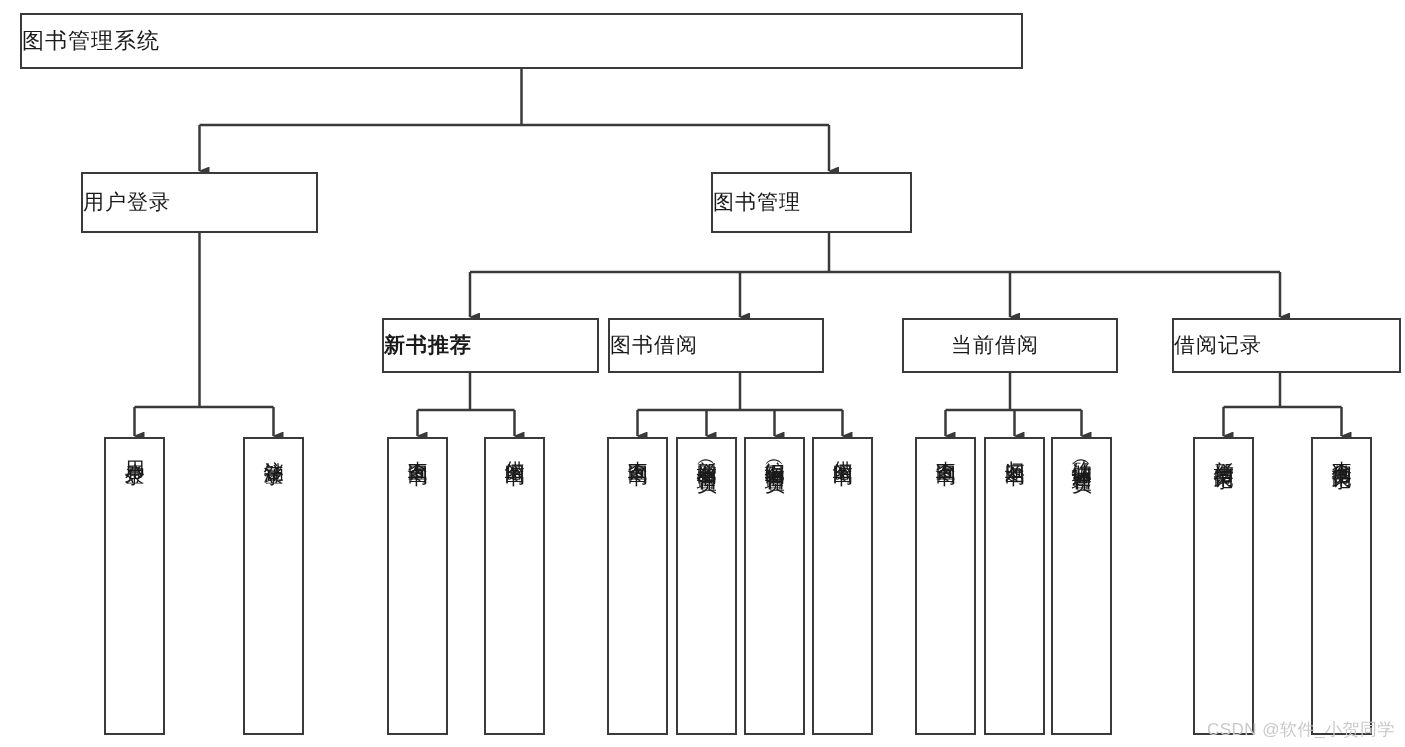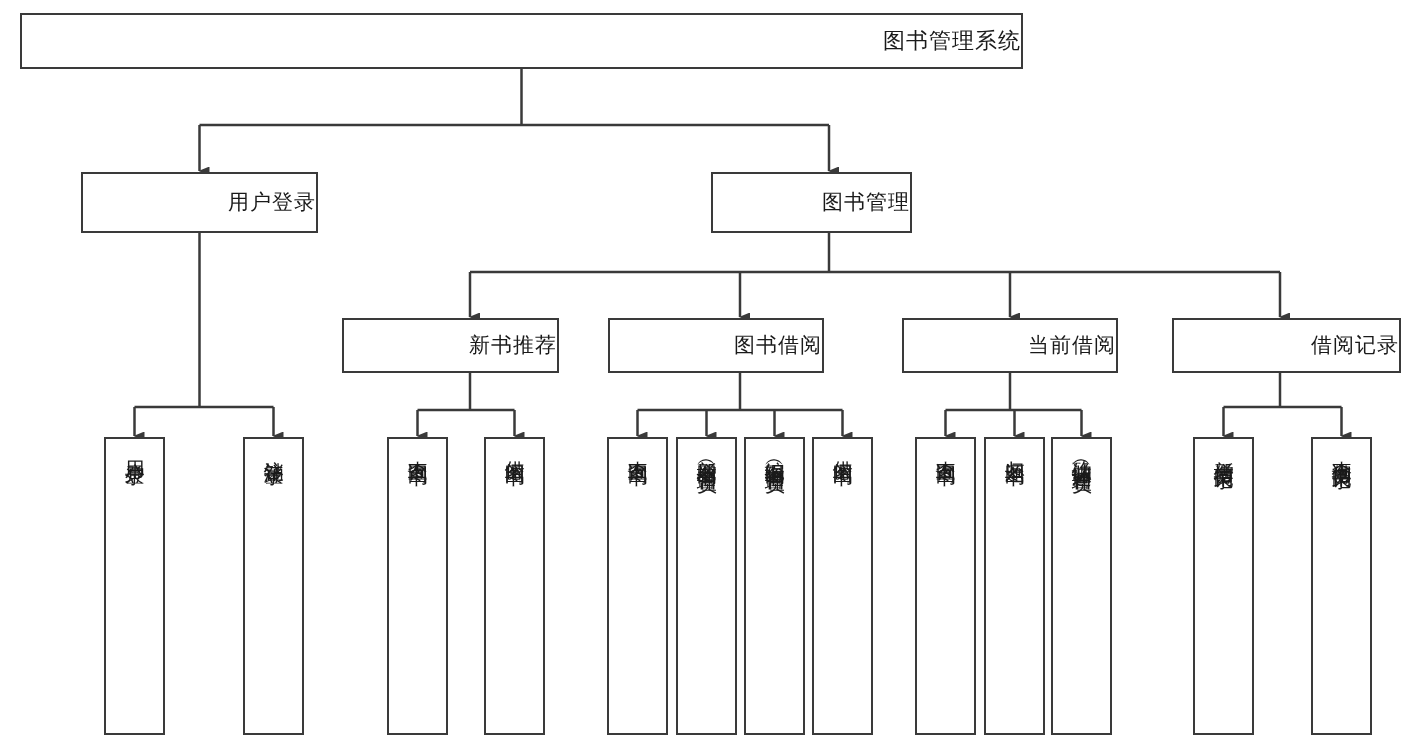--- a/index.html
+++ b/index.html
@@ -12,21 +12,21 @@
     position:relative;
   }
   #diagram-root{position:absolute;left:0;top:0;width:1405px;height:747px;}
   .node-box{
     position:absolute;
     box-sizing:border-box;
     background:#ffffff;
     border:2.5px solid #3a3a3a;
     display:flex;
     align-items:center;
-    justify-content:flex-end;
+    justify-content:flex-start;
   }
   .node-label{
     color:#1a1a1a;
     font-size:21px;
     line-height:1.18;
     letter-spacing:1px;
     white-space:nowrap;
     text-align:center;
   }
   .node-box.vertical .node-label{
@@ -104,21 +104,21 @@
   <div id="node-layer">
       <div class="node-box root" style="left: 20px; top: 13px; width: 1003px; height: 56px;">
         <span class="node-label">图书管理系统</span>
       </div>
       <div class="node-box" style="left: 81px; top: 172px; width: 237px; height: 61px;">
         <span class="node-label">用户登录</span>
       </div>
       <div class="node-box" style="left: 711px; top: 172px; width: 201px; height: 61px;">
         <span class="node-label">图书管理</span>
       </div>
-      <div class="node-box" style="left: 342px; top: 318px; width: 217px; height: 55px;">
+      <div class="node-box" style="left: 382px; top: 318px; width: 217px; height: 55px; font-weight: bold;">
         <span class="node-label">新书推荐</span>
       </div>
       <div class="node-box" style="left: 608px; top: 318px; width: 216px; height: 55px;">
         <span class="node-label">图书借阅</span>
       </div>
       <div class="node-box" style="left: 902px; top: 318px; width: 216px; height: 55px; padding-left: 47px;">
         <span class="node-label">当前借阅</span>
       </div>
       <div class="node-box" style="left: 1172px; top: 318px; width: 229px; height: 55px;">
         <span class="node-label">借阅记录</span>
@@ -156,13 +156,14 @@
       <div class="node-box vertical" style="left: 1051px; top: 437px; width: 61px; height: 298px;">
         <span class="node-label">确认归还（管理员）</span>
       </div>
       <div class="node-box vertical" style="left: 1193px; top: 437px; width: 61px; height: 298px;">
         <span class="node-label">新增借阅记录</span>
       </div>
       <div class="node-box vertical" style="left: 1311px; top: 437px; width: 61px; height: 298px;">
         <span class="node-label">查询借阅记录</span>
       </div>
     </div>
+  <div class="watermark">CSDN @软件_小贺同学</div>
 </div>
 
 </body></html>

